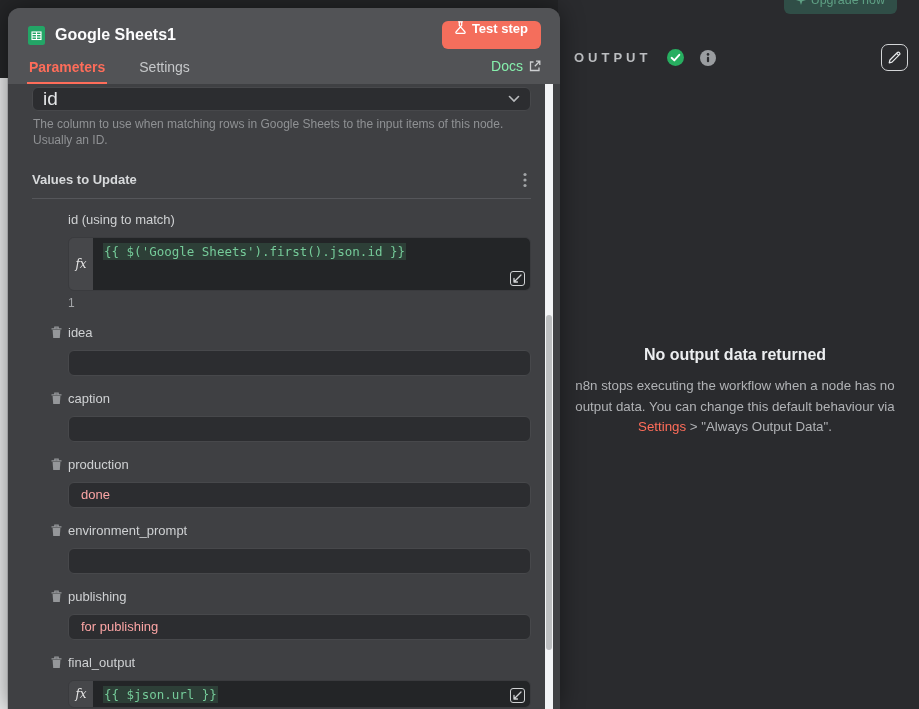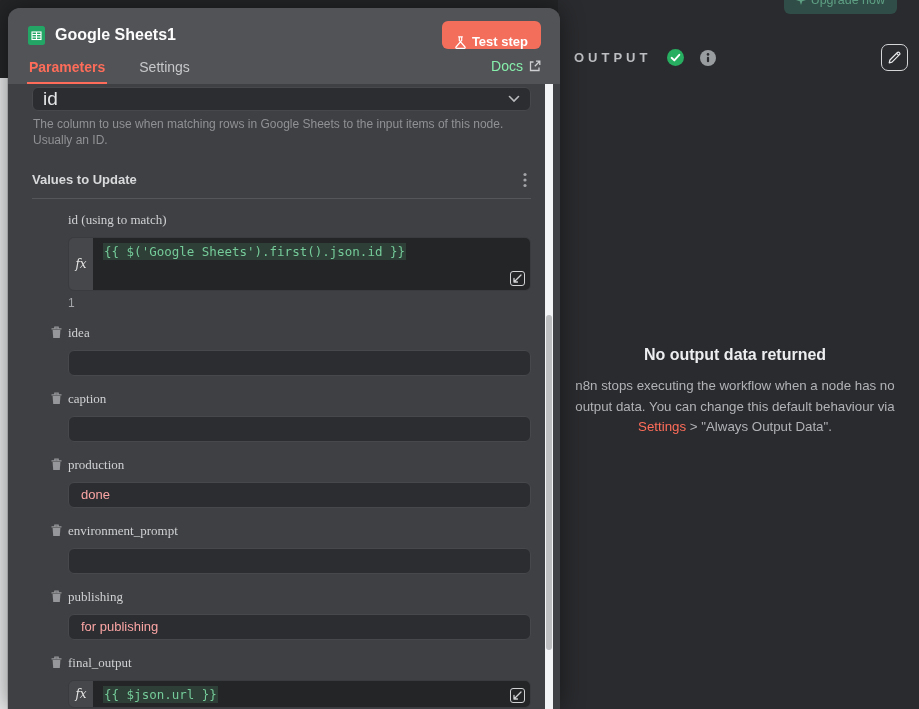--- a/index.html
+++ b/index.html
@@ -70,21 +70,21 @@
     height: 76px;
   }
   .header-row { display: flex; align-items: center; }
   .node-title { font-size: 16px; font-weight: 600; color: #fcfcfd; margin-left: 10px; }
   .test-step-btn {
     margin-left: auto;
     background: #f46e5c; color: #fff;
     border: none; border-radius: 6px;
     height: 28px; padding: 0 13px;
     font-size: 13px; font-weight: 600; font-family: inherit;
-    display: flex; align-items: flex-end; gap: 6px;
+    display: flex; align-items: flex-start; gap: 6px;
     cursor: pointer;
   }
   .tabs-row {
     display: flex; align-items: flex-end; gap: 34px;
     height: 35px; margin-left: 1px;
   }
   .tab { font-size: 14px; color: #c6c8ca; padding-bottom: 9px; cursor: pointer; position: relative; }
   .tab.active { color: #ff6d5a; font-weight: 600; }
   .tab.active::after {
     content: ""; position: absolute; left: -2px; right: -2px; bottom: 0;
@@ -116,21 +116,21 @@
   }
   .section-row {
     margin-top: 21px; display: flex; align-items: center;
   }
   .section-title { font-size: 13px; font-weight: 700; color: #d8dadc; }
   .kebab { margin-left: auto; color: #a2a4a7; font-size: 14px; letter-spacing: 0; line-height: 10px; cursor: pointer; padding: 2px 4px; }
   .divider { margin-top: 8px; border-top: 1px solid #55565a; }
 
   .indent { margin-left: 36px; }
 
-  .field-label-row { position: relative; display: flex; margin-top: 15px; height: 16px; font-family: Liberation Serif, serif; }
+  .field-label-row { position: relative; display: flex; margin-top: 15px; height: 16px; }
   .field-label-row.first { margin-top: 13px; }
   .field-label { font-size: 13px; color: #cfd1d3; }
   .trash { position: absolute; left: -17px; top: 1px; cursor: pointer; }
 
   .text-input {
     margin-top: 9px; width: 100%; height: 26px;
     background: #2c2d30; border: 1px solid #47484b; border-radius: 6px;
     color: #fca5a5; font-size: 13px; font-family: inherit;
     padding: 0 12px; outline: none; display: block;
   }

